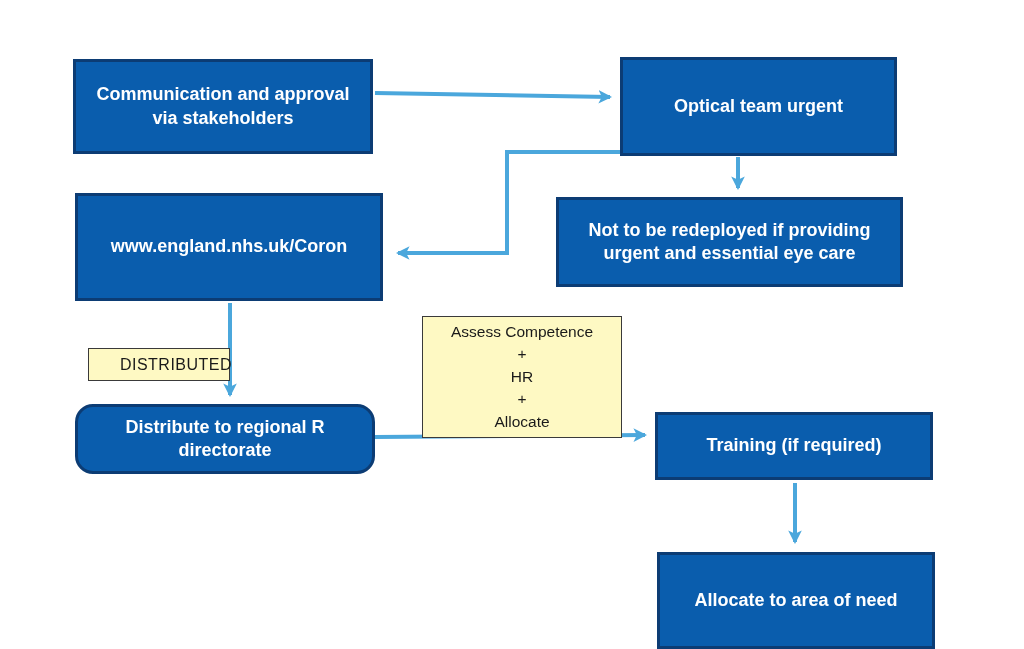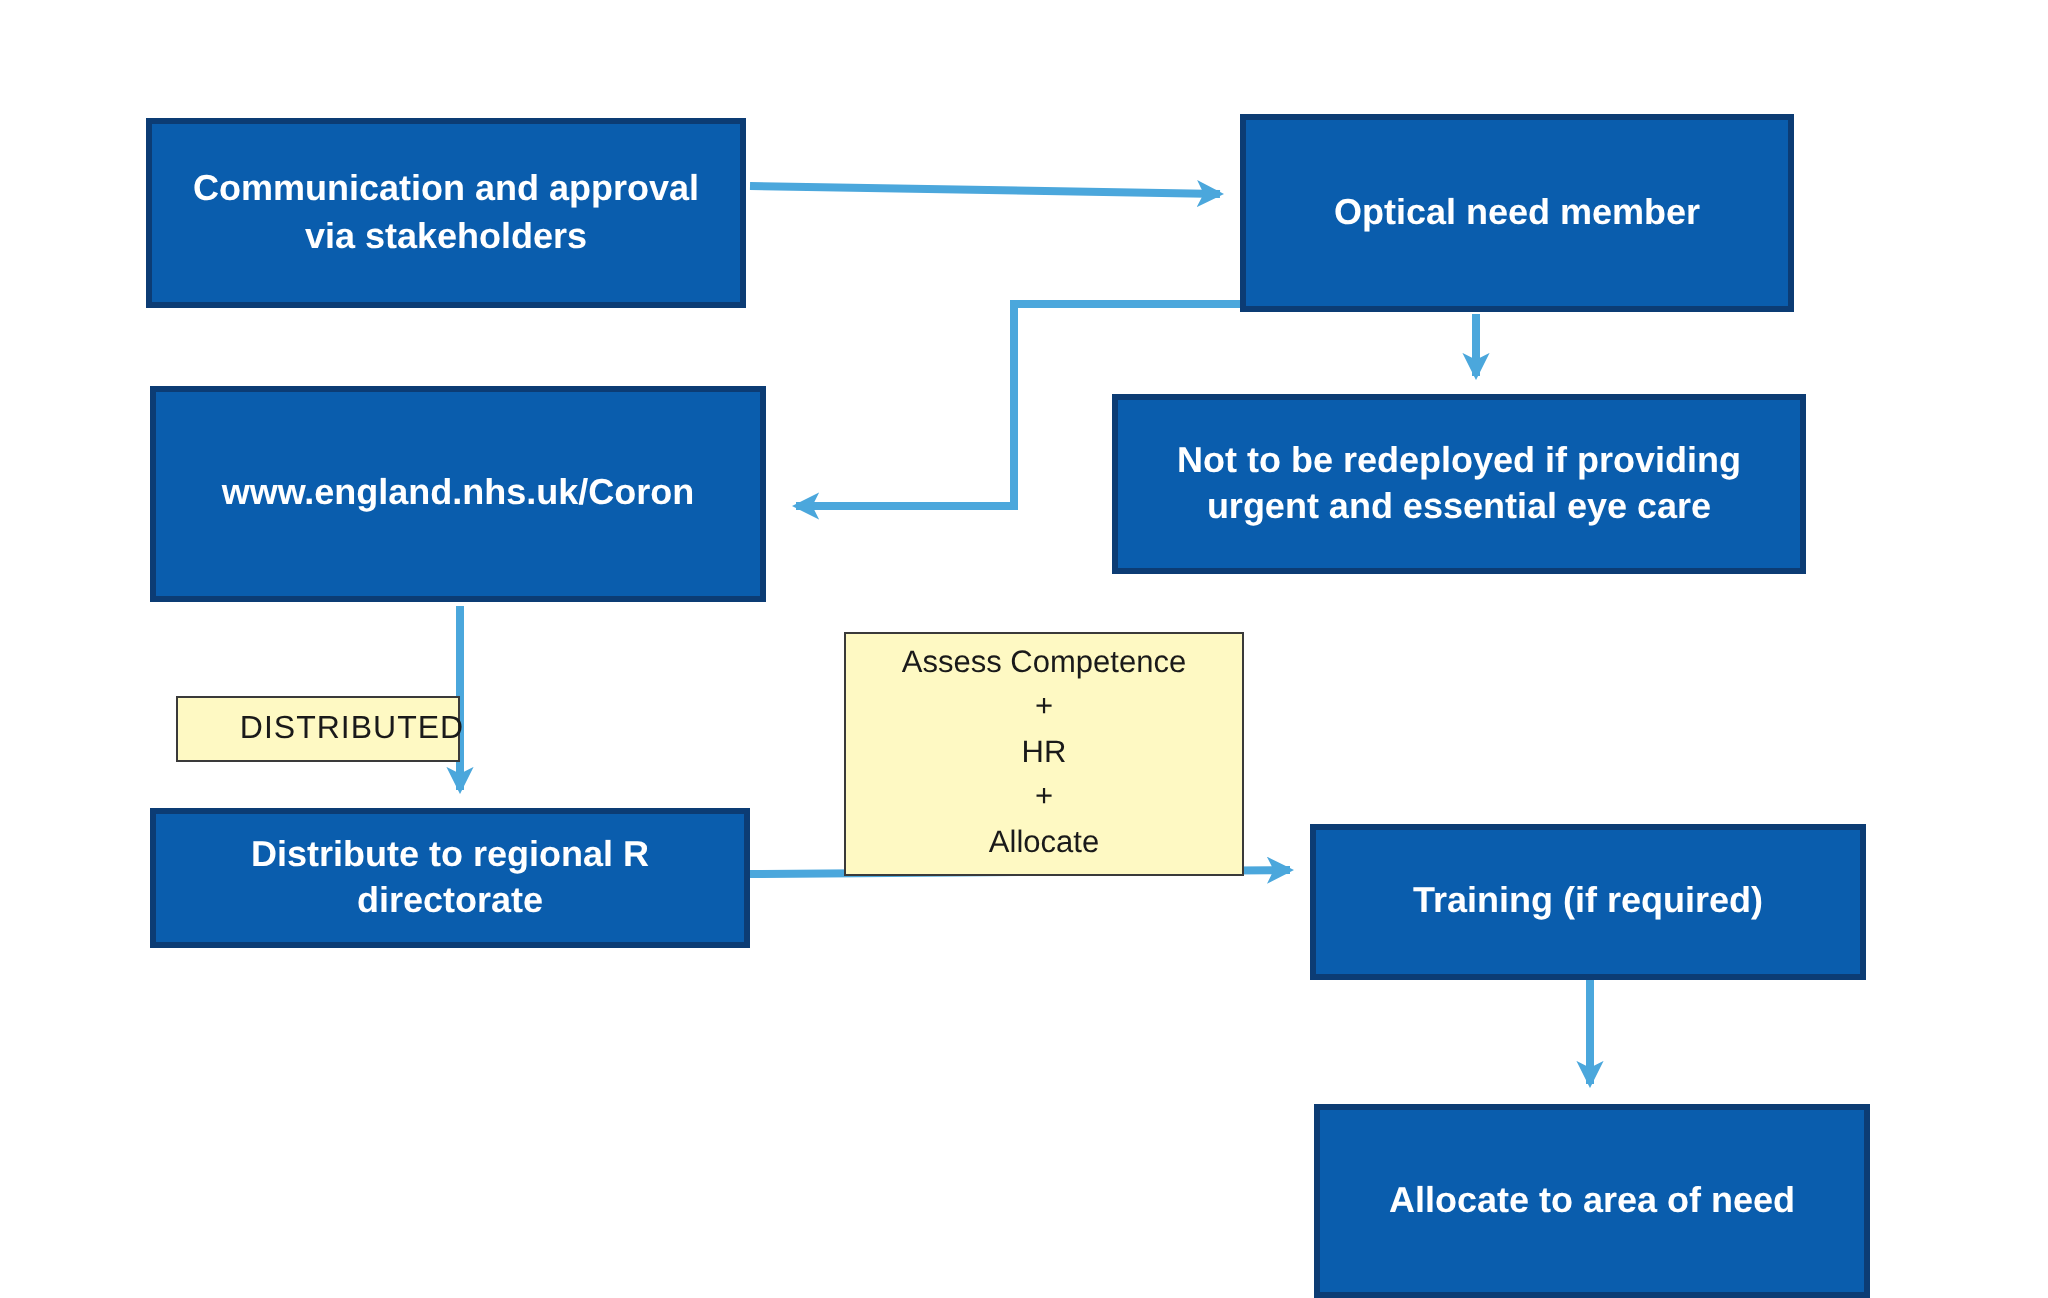--- a/index.html
+++ b/index.html
@@ -91,52 +91,52 @@
     <path class="connector" marker-end="url(#arrow)" d="M 230 279 L 230 371"></path>
     <path class="connector" marker-end="url(#arrow)" d="M 375 413 L 645 411"></path>
     <path class="connector" marker-end="url(#arrow)" d="M 795 459 L 795 518"></path>
   </svg>
 
   <div class="node blue" style="left:73px; top:35px; width:300px; height:95px;">
     <span>Communication and approval via stakeholders</span>
   </div>
 
   <div class="node blue" style="left:620px; top:33px; width:277px; height:99px;">
-    <span>Optical need member</span>
+    <span>Optical team urgent</span>
   </div>
 
   <div class="node blue" style="left:556px; top:173px; width:347px; height:90px;align-items:center;">
     <span class="narrow-wrap">Not to be redeployed if providing urgent and essential eye care</span>
   </div>
 
   <div class="node blue" style="left:75px; top:169px; width:308px; height:108px;">
     <span>
       <span class="url-line">www.england.nhs.uk/Coron</span>
     </span>
   </div>
 
   <div class="node white-label distributed-box" style="left:88px; top:324px; width:142px; height:33px;padding-left:40px;">
     <span>DISTRIBUTED</span>
   </div>
 
-  <div class="node blue" style="left:75px; top:380px; width:300px; height:70px;">
+  <div class="node blue" style="left:75px; top:380px; width:300px; height:70px;border-radius:18px;">
     <span>Distribute to regional R directorate</span>
   </div>
 
   <div class="node white-label assess-box" style="left:422px; top:292px; width:200px; height:122px;">
     <span>
       <span class="assess-line">Assess Competence</span>
       <span class="assess-line">+</span>
       <span class="assess-line">HR</span>
       <span class="assess-line">+</span>
       <span class="assess-line">Allocate</span>
     </span>
   </div>
 
-  <div class="node blue" style="left:655px; top:388px; width:278px; height:78px;">
+  <div class="node blue" style="left:655px; top:388px; width:278px; height:68px;">
     <span>Training (if required)</span>
   </div>
 
   <div class="node blue" style="left:657px; top:528px; width:278px; height:97px;">
     <span>Allocate to area of need</span>
   </div>
 
 </div>
 
 </body></html>

